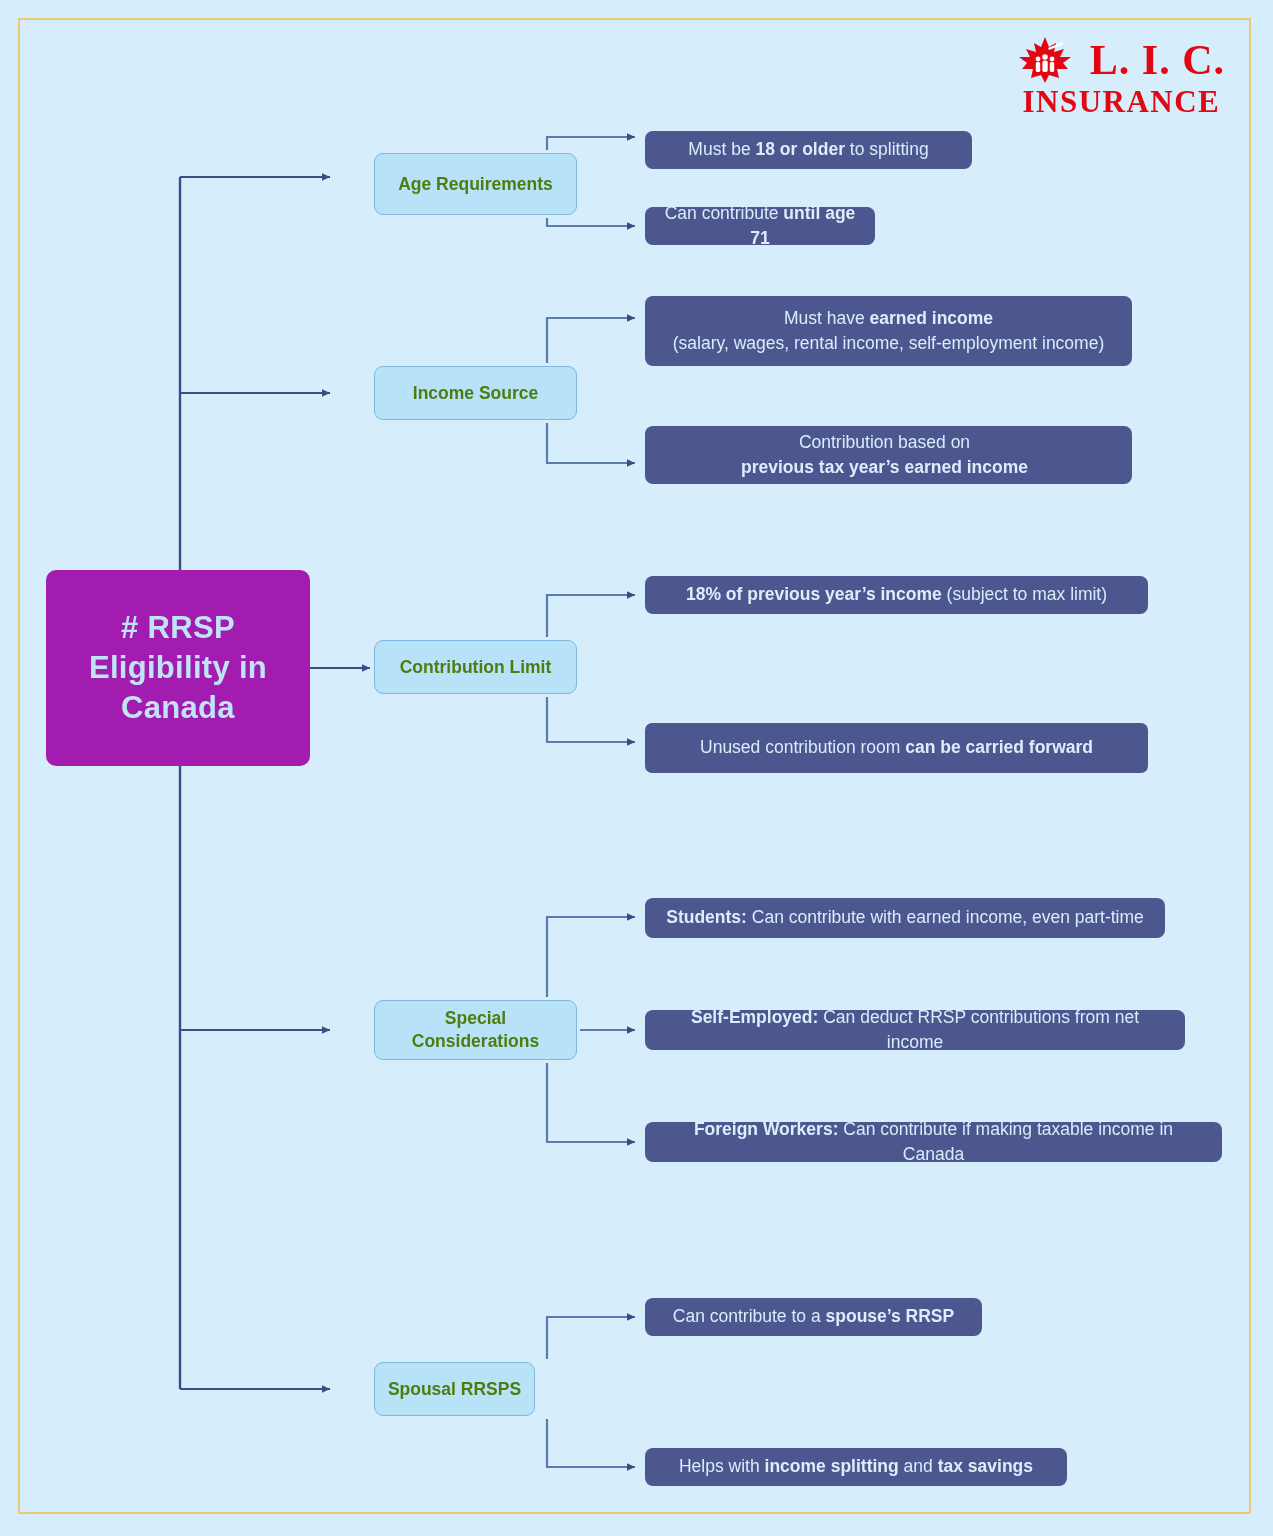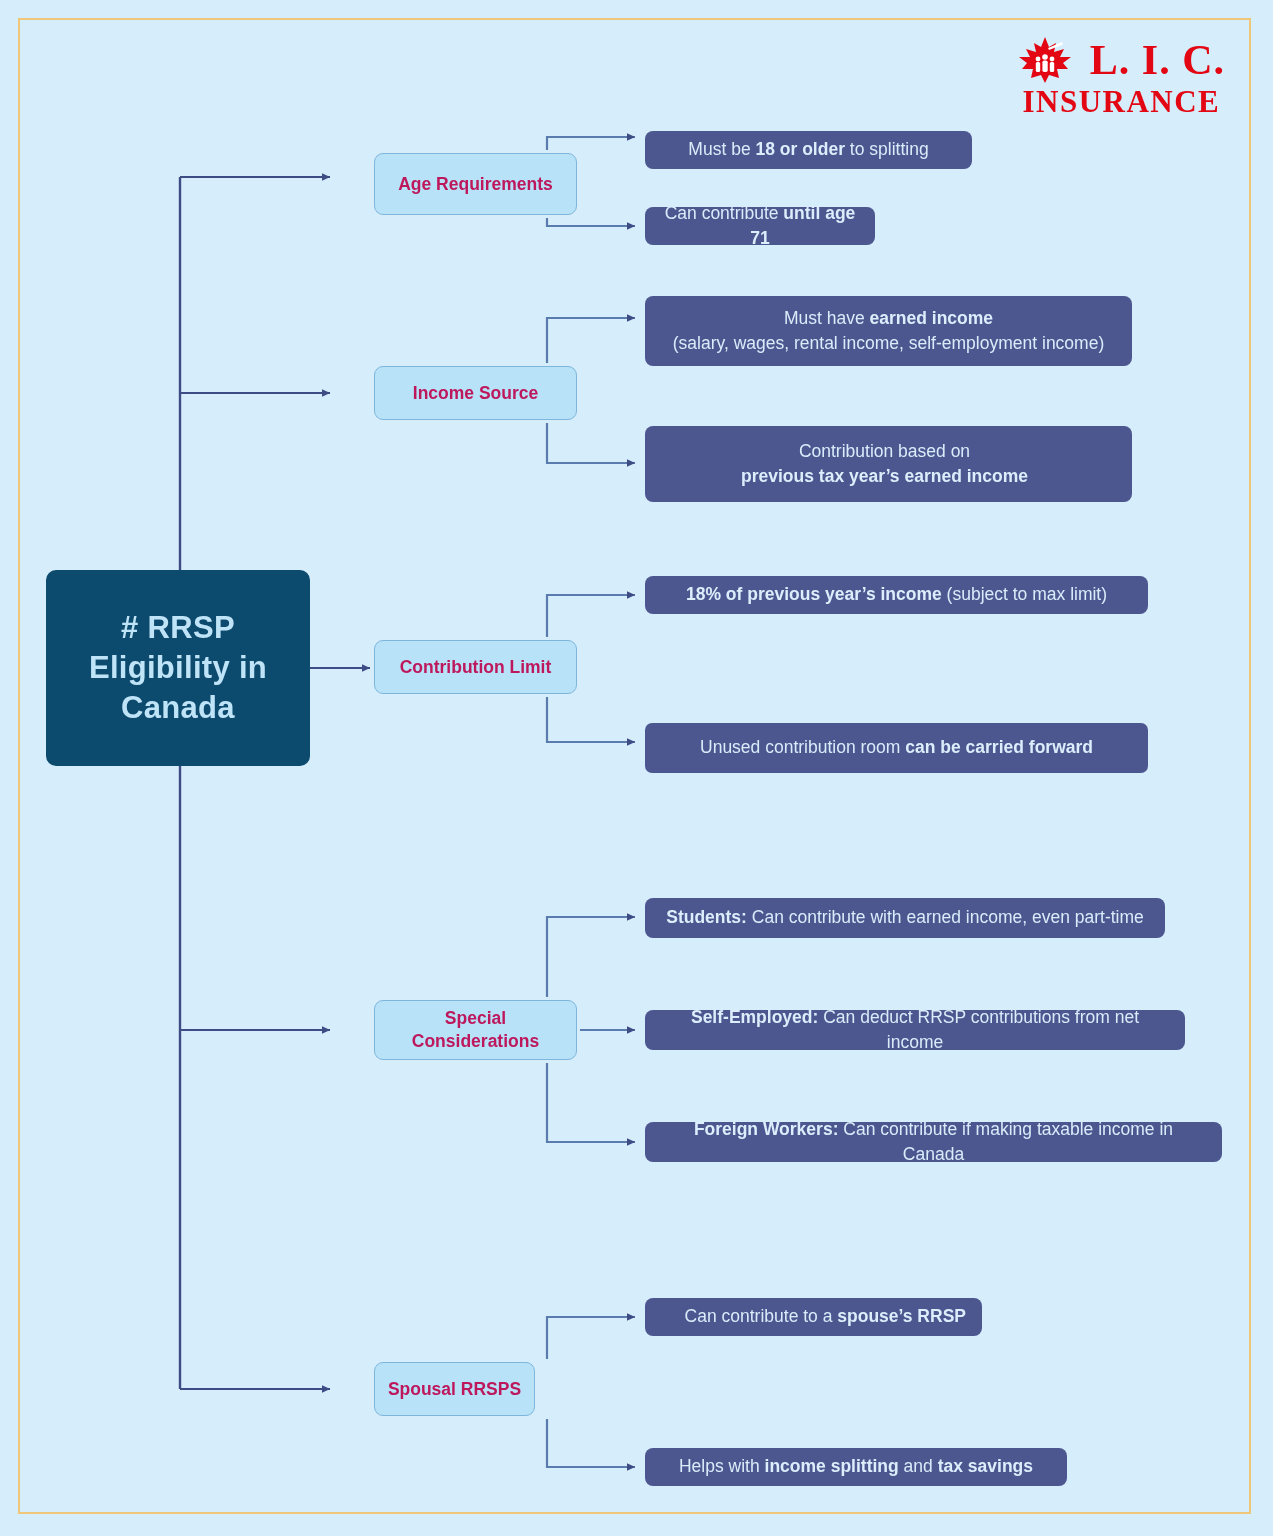--- a/index.html
+++ b/index.html
@@ -62,34 +62,34 @@
   
   .node{
     position:absolute;
     box-sizing:border-box;
     display:flex;
     align-items:center;
     justify-content:center;
     text-align:center;
   }
   .root{
-    background:#0c4a6e;
+    background:#a21caf;
     border-radius:10px;
     color:#BFE3F7;
     font-size:31px;
     font-weight:bold;
     line-height:1.28;
     letter-spacing:.3px;
     padding:10px 14px;
   }
   .cat{
     background:#B7E2F8;
     border:1px solid #7FB6DC;
     border-radius:9px;
-    color:#be185d;
+    color:#4d7c0f;
     font-size:17.5px;
     font-weight:bold;
     line-height:1.3;
     padding:6px 10px;
   }
   .leaf{
     background:#4C568F;
     border-radius:8px;
     color:#D9ECFA;
     font-size:17.5px;
@@ -173,21 +173,21 @@
       </div>
       <div class="node leaf" style="left: 645px; top: 207px; width: 230px; height: 38px;">
         <span><span>Can contribute </span><b>until age 71</b></span>
       </div>
       <div class="node cat" style="left: 374px; top: 366px; width: 203px; height: 54px;">
         <span>Income Source</span>
       </div>
       <div class="node leaf" style="left: 645px; top: 296px; width: 487px; height: 70px;">
         <span><span>Must have </span><b>earned income</b><br><span>(salary, wages, rental income, self-employment income)</span></span>
       </div>
-      <div class="node leaf" style="left: 645px; top: 426px; width: 487px; height: 76px; padding-left: 8px;">
+      <div class="node leaf" style="left: 645px; top: 426px; width: 487px; height: 58px; padding-left: 8px;">
         <span><span>Contribution based on</span><br><b>previous tax year’s earned income</b></span>
       </div>
       <div class="node cat" style="left: 374px; top: 640px; width: 203px; height: 54px;">
         <span>Contribution Limit</span>
       </div>
       <div class="node leaf" style="left: 645px; top: 576px; width: 503px; height: 38px;">
         <span><b>18% of previous year’s income</b><span> (subject to max limit)</span></span>
       </div>
       <div class="node leaf" style="left: 645px; top: 723px; width: 503px; height: 50px; border-radius: 7px;">
         <span><span>Unused contribution room </span><b>can be carried forward</b></span>
@@ -200,21 +200,21 @@
       </div>
       <div class="node leaf" style="left: 645px; top: 1010px; width: 540px; height: 40px;">
         <span><b>Self-Employed:</b><span> Can deduct RRSP contributions from net income</span></span>
       </div>
       <div class="node leaf" style="left: 645px; top: 1122px; width: 577px; height: 40px;">
         <span><b>Foreign Workers:</b><span> Can contribute if making taxable income in Canada</span></span>
       </div>
       <div class="node cat" style="left: 374px; top: 1362px; width: 161px; height: 54px;">
         <span>Spousal RRSPS</span>
       </div>
-      <div class="node leaf" style="left: 645px; top: 1298px; width: 337px; height: 38px; justify-content: flex-end;">
+      <div class="node leaf" style="left: 645px; top: 1298px; width: 337px; height: 38px;">
         <span><span>Can contribute to a </span><b>spouse’s RRSP</b></span>
       </div>
       <div class="node leaf" style="left: 645px; top: 1448px; width: 422px; height: 38px;">
         <span><span>Helps with </span><b>income splitting</b><span> and </span><b>tax savings</b></span>
       </div>
     </div>
 
 </div>
 
 </body></html>

